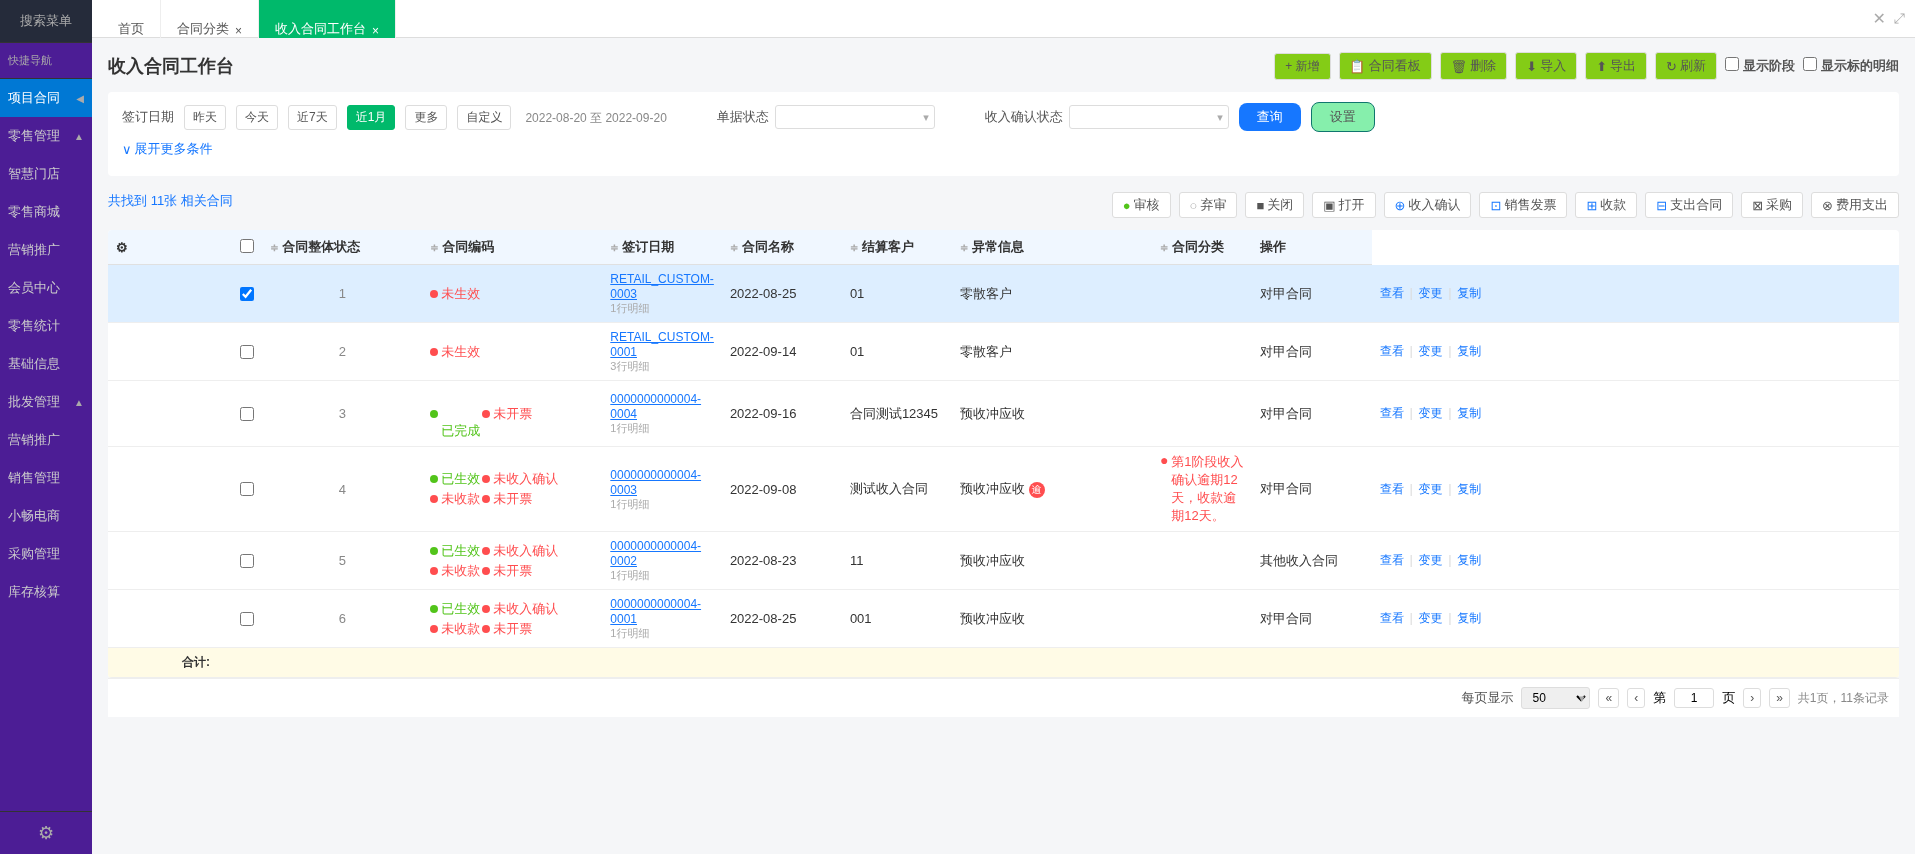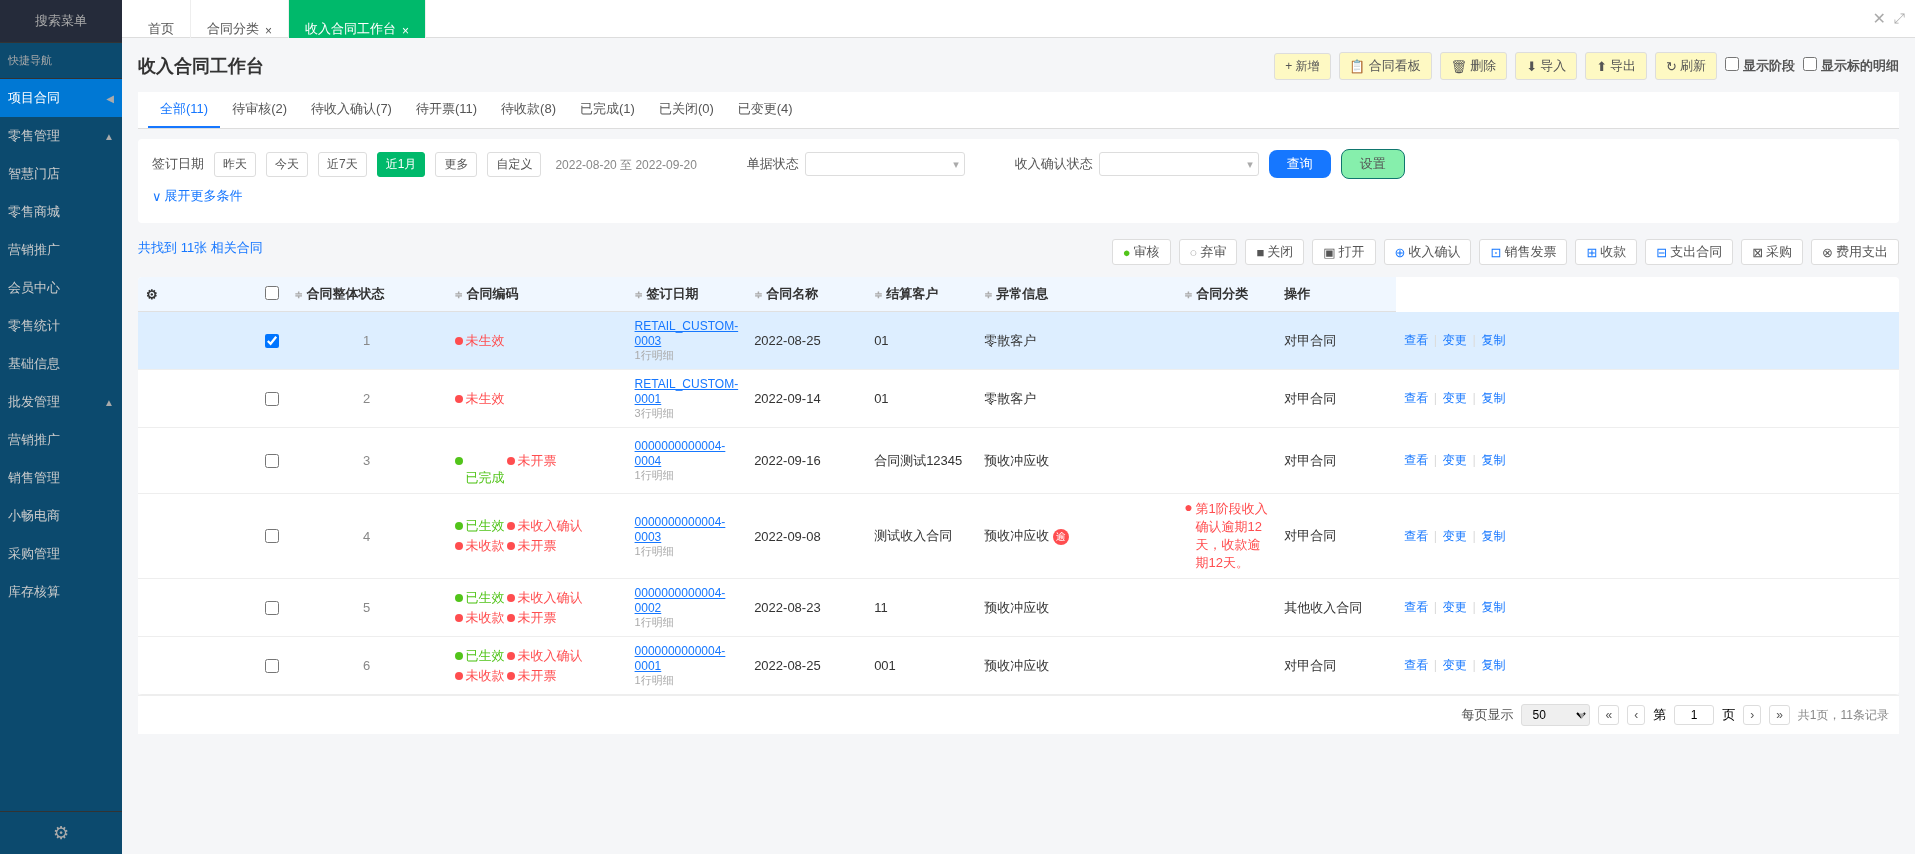--- a/index.html
+++ b/index.html
@@ -1,19 +1,19 @@
 <!DOCTYPE html>
 <html><head>
   <meta charset="utf-8">
   <style>
     * { box-sizing: border-box; margin: 0; padding: 0; font-family: 'Microsoft YaHei', Arial, sans-serif; font-size: 13px; }
     body { background: #f0f2f5; display: flex; height: 854px; overflow: hidden; }
 
     
-    .sidebar { width: 122px; background: #0c4a6e; display: flex; flex-direction: column; height: 100%; color: #fff; flex-shrink: 0; }
+    .sidebar { width: 92px; background: #4c1d95; display: flex; flex-direction: column; height: 100%; color: #fff; flex-shrink: 0; }
     .sidebar-search { padding: 12px 8px; background: #252b3a; cursor: pointer; text-align: center; color: #aaa; font-size: 13px; border-bottom: 1px solid #333; }
     .sidebar-nav { padding: 10px 8px; color: #aaa; font-size: 11px; border-bottom: 1px solid #333; }
     .sidebar-item { padding: 10px 8px; color: #ccc; font-size: 13px; cursor: pointer; display: flex; align-items: center; justify-content: space-between; }
     .sidebar-item.active { background: #0078d4; color: #fff; }
     .sidebar-item-arrow { font-size: 10px; color: #aaa; }
     .sidebar-bottom { margin-top: auto; padding: 10px 8px; border-top: 1px solid #333; }
     .sidebar-gear { text-align: center; color: #aaa; cursor: pointer; font-size: 18px; }
 
     
     .main { flex: 1; display: flex; flex-direction: column; overflow: hidden; }
@@ -23,21 +23,21 @@
     .tab { padding: 0 16px; height: 38px; display: flex; align-items: flex-end; cursor: pointer; font-size: 13px; color: #555; border-right: 1px solid #eee; }
     .tab.active { background: #00b96b; color: #fff; border-radius: 0; }
     .tab-close { margin-left: 6px; font-size: 12px; cursor: pointer; }
     .tabbar-close { margin-left: auto; font-size: 16px; cursor: pointer; color: #aaa; }
     .tabbar-resize { margin-left: 8px; font-size: 14px; cursor: pointer; color: #aaa; }
 
     
     .page { flex: 1; padding: 14px 16px; overflow: auto; background: #f5f6f8; }
     .page-title { font-size: 18px; font-weight: bold; color: #333; margin-bottom: 12px; display: flex; align-items: center; justify-content: space-between; }
     .page-title-text { font-size: 18px; font-weight: bold; }
-    .toolbar-btn { display: flex; align-items: center; gap: 3px; padding: 4px 10px; border: 1px solid #ddd; border-radius: 3px; background: #fef9c3; cursor: pointer; font-size: 12px; color: #555; }
+    .toolbar-btn { display: flex; align-items: center; gap: 3px; padding: 4px 10px; border: 1px solid #ddd; border-radius: 3px; background: #84cc16; cursor: pointer; font-size: 12px; color: #555; }
 
     
     .status-tabs { display: flex; gap: 0; border-bottom: 1px solid #ddd; background: #fff; padding: 0 10px; margin-bottom: 10px; }
     .status-tab { padding: 8px 12px; cursor: pointer; font-size: 13px; color: #555; border-bottom: 2px solid transparent; white-space: nowrap; }
     .status-tab.active { color: #1677ff; border-bottom: 2px solid #1677ff; }
 
     
     .filter-area { background: #fff; padding: 10px 14px; margin-bottom: 10px; border-radius: 4px; }
     .filter-row { display: flex; align-items: center; gap: 10px; flex-wrap: wrap; margin-bottom: 8px; }
     .filter-label { color: #555; font-size: 13px; white-space: nowrap; }
@@ -205,30 +205,20 @@
           <input type="checkbox" style="">
           <span>显示阶段</span>
         </label>
         <label class="checkbox-label">
           <input type="checkbox" style="">
           <span>显示标的明细</span>
         </label>
       </div>
     </div>
 
-    <div class="status-tabs">
-      <div class="status-tab active">全部(11)</div>
-      <div class="status-tab">待审核(2)</div>
-      <div class="status-tab">待收入确认(7)</div>
-      <div class="status-tab">待开票(11)</div>
-      <div class="status-tab">待收款(8)</div>
-      <div class="status-tab">已完成(1)</div>
-      <div class="status-tab">已关闭(0)</div>
-      <div class="status-tab">已变更(4)</div>
-    </div>
 
     <div class="filter-area">
       <div class="filter-row">
         <span class="filter-label">签订日期</span>
         <button class="filter-date-btn">昨天</button>
         <button class="filter-date-btn">今天</button>
         <button class="filter-date-btn">近7天</button>
         <button class="filter-date-btn active">近1月</button>
         <button class="filter-date-btn">更多</button>
         <button class="filter-date-btn">自定义</button>
@@ -596,20 +586,29 @@
     <span class="op-btn">查看</span>
     <span class="op-sep">|</span>
     <span class="op-btn">变更</span>
     <span class="op-sep">|</span>
     <span class="op-btn">复制</span>
   </td>
             </tr>
           </tbody>
       </table>
 
+      <table style="width:100%;border-collapse:collapse;">
+        <tbody>
+            <tr class="subtotal-row">
+          <td style="width:36px;"></td>
+          <td style="width:30px;"></td>
+          <td colspan="8" style="padding:6px 8px;font-weight:600;background:#fffbe6;font-size:12px;">合计:</td>
+        </tr>
+      </tbody>
+        </table>
     </div>
 
     <div class="pagination">
       <span class="page-size-label">每页显示</span>
       <div class="select-wrap">
         <select class="page-size-select">
           <option>50</option>
           <option>100</option>
           <option>200</option>
         </select>

